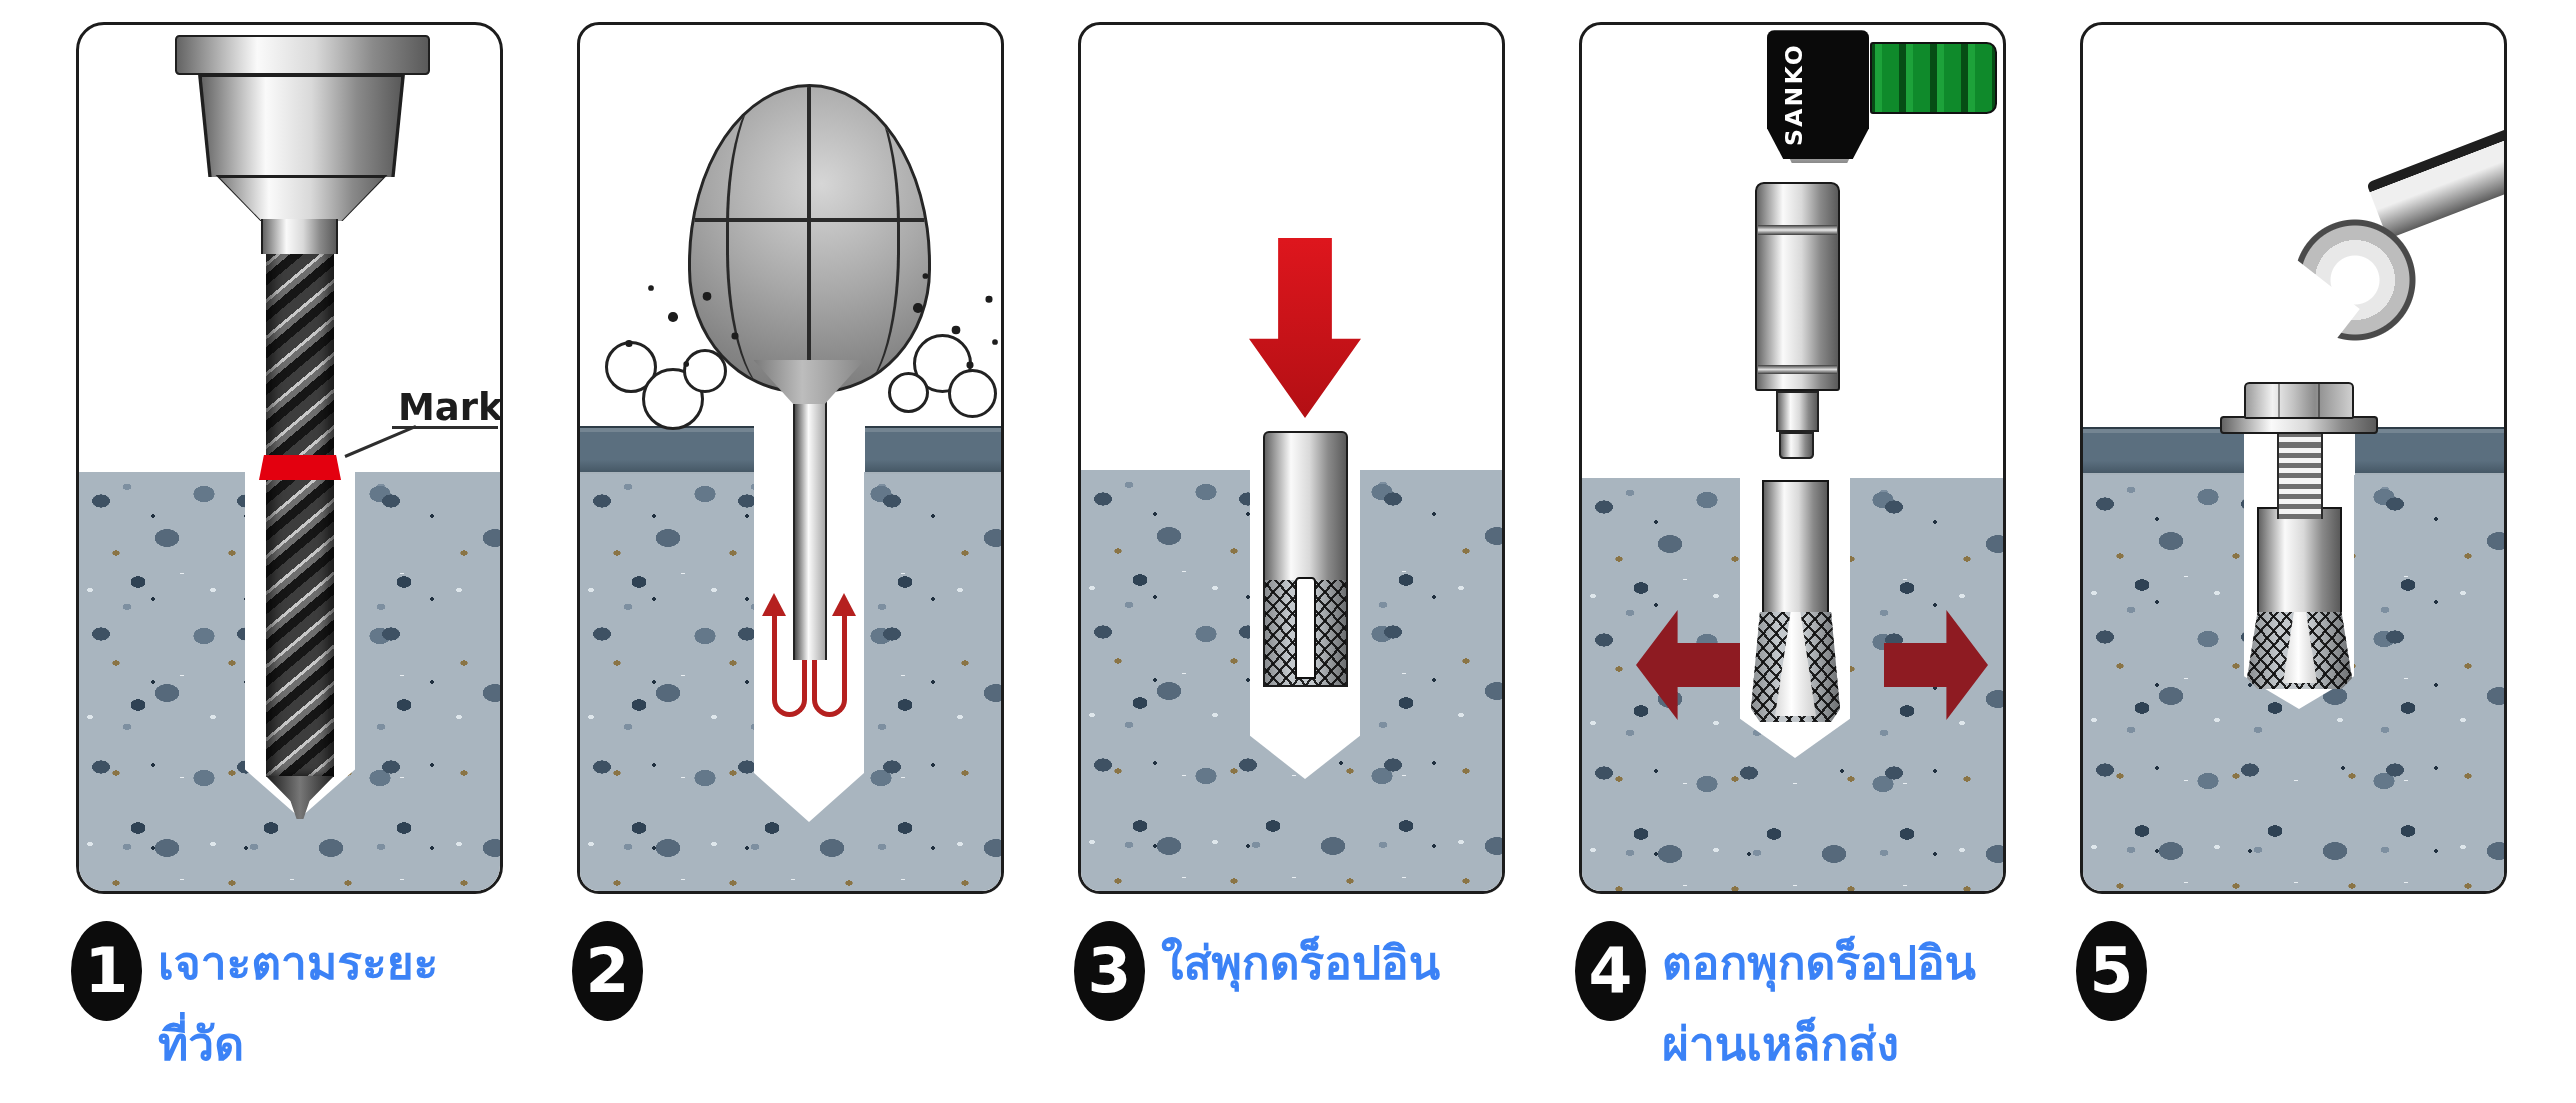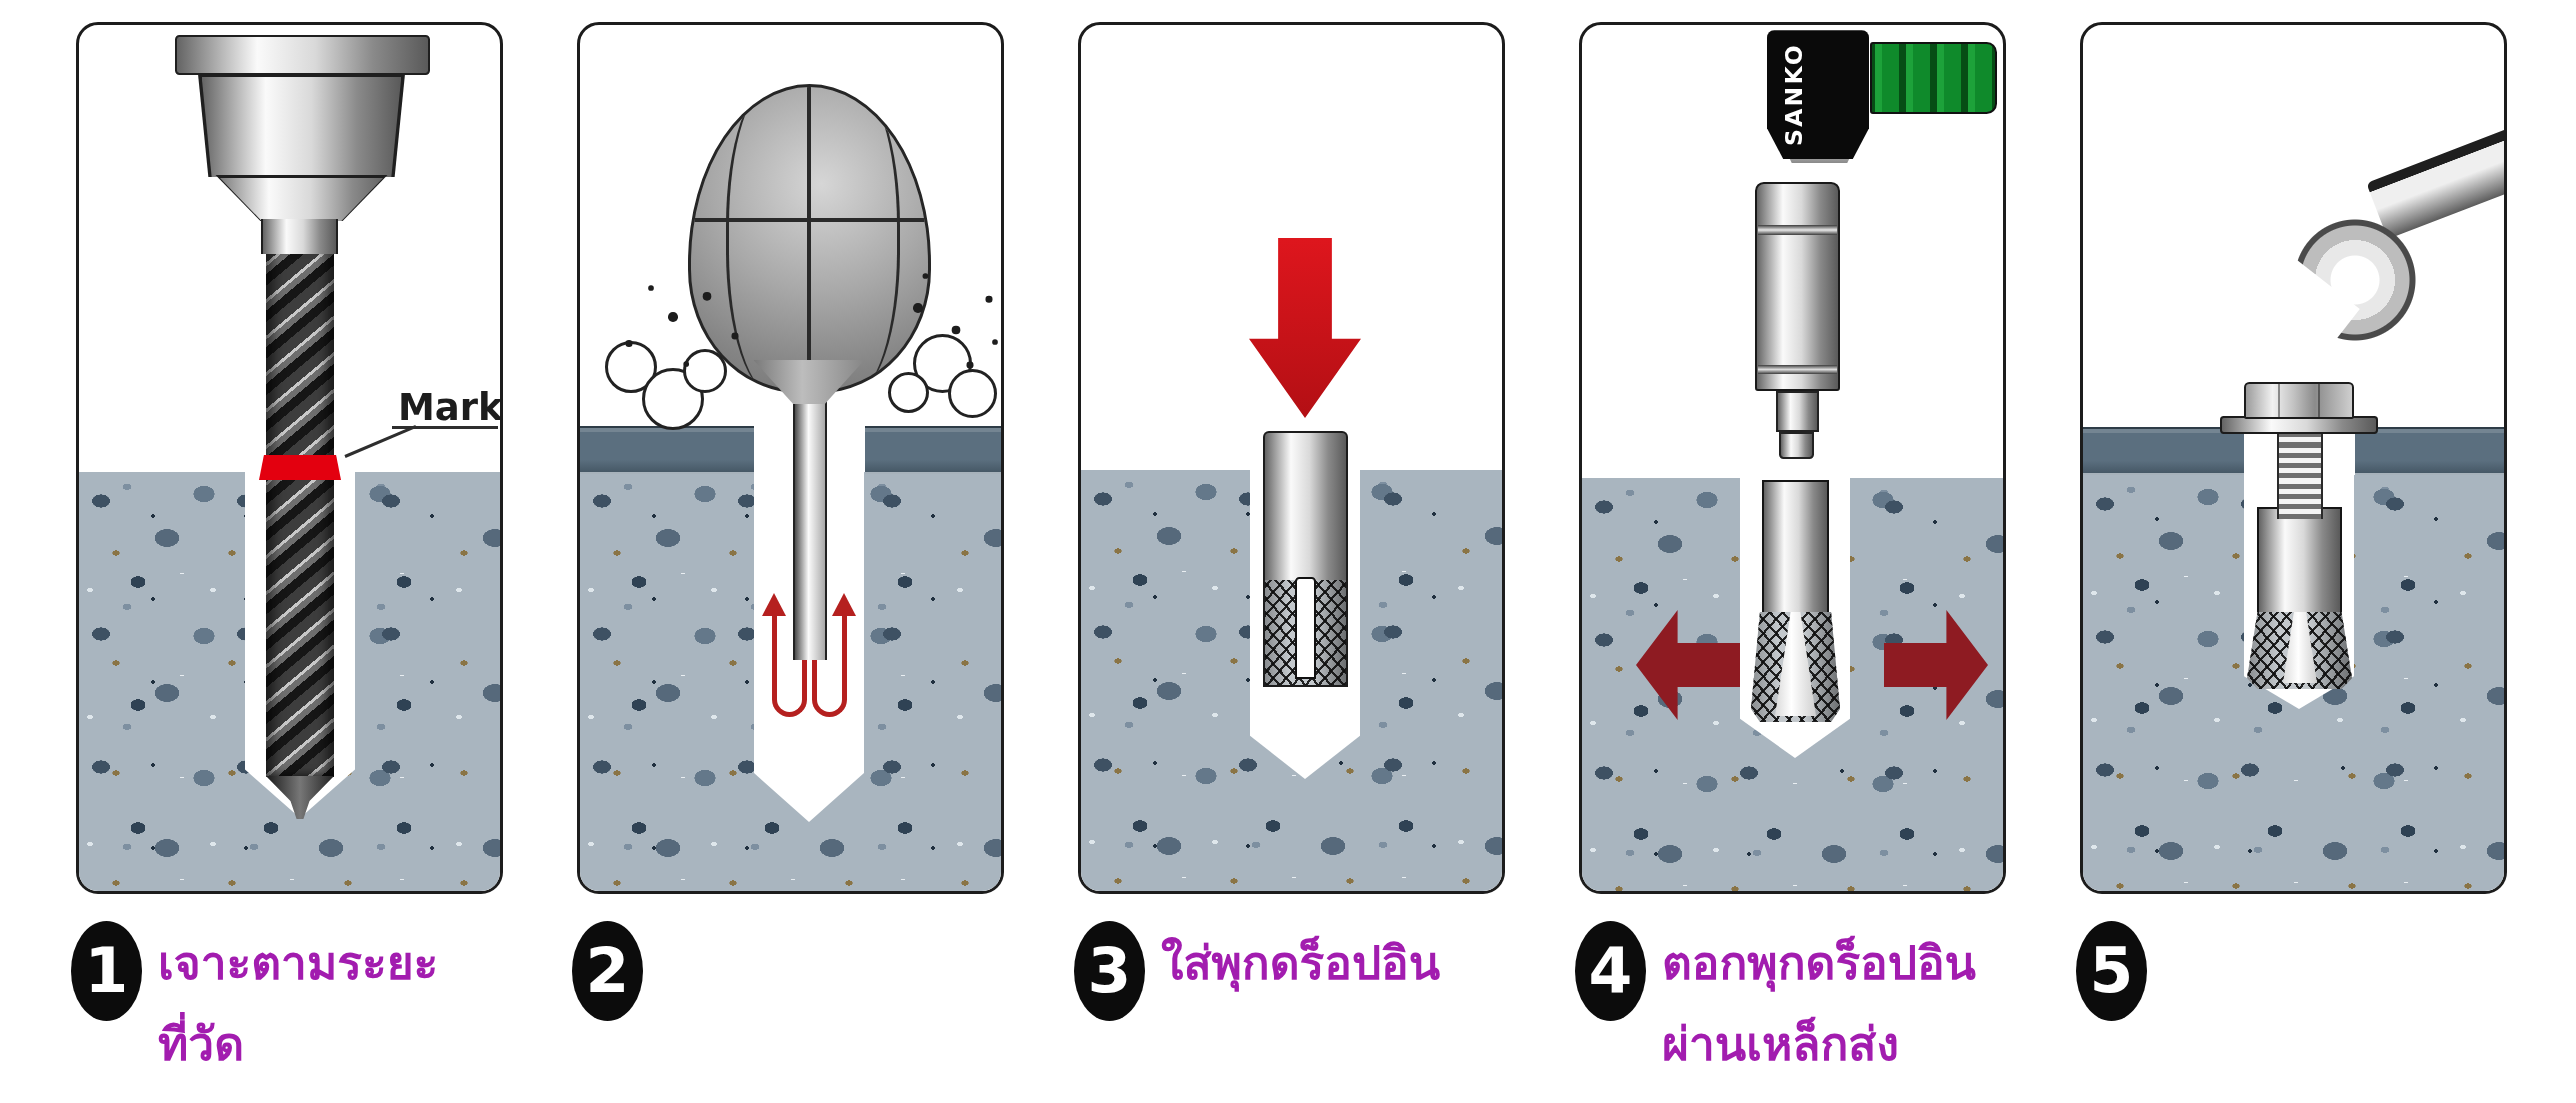--- a/index.html
+++ b/index.html
@@ -24,32 +24,32 @@
   .hole{position:absolute;background:#fff;clip-path:polygon(0 0,100% 0,100% 86%,50% 100%,0 86%);}
   .plate{position:absolute;height:48px;background:linear-gradient(180deg,#748592 0 10%,#5b6f7f 10% 72%,#465866);border-top:2.9px solid #2e3c47;border-bottom:2.2px solid #a7b2bb;box-sizing:border-box;}
   .metalH{background:linear-gradient(90deg,#646464,#fafafa 32%,#d9d9d9 55%,#8a8a8a 78%,#5a5a5a);}
   .outl{border:2.9px solid #1c1c1c;box-sizing:border-box;}
   .knurl{background-color:#c3c8cc;
     background-image:repeating-linear-gradient(48deg,rgba(15,15,15,.9) 0 2.2px,rgba(0,0,0,0) 2.2px 9.6px),
     repeating-linear-gradient(-48deg,rgba(15,15,15,.9) 0 2.2px,rgba(0,0,0,0) 2.2px 9.6px),
     linear-gradient(90deg,rgba(0,0,0,.30),rgba(0,0,0,0) 30%,rgba(0,0,0,0) 60%,rgba(0,0,0,.45));}
   .caption{position:absolute;display:flex;align-items:flex-start;}
   .badge{width:71px;height:100px;border-radius:50%;background:#0c0c0c;color:#fff;font-weight:bold;font-size:63px;line-height:100px;text-align:center;flex:0 0 auto;margin-right:16px;}
-  .cap-text{font-size:46px;font-weight:700;color:#a21caf;line-height:1.78;white-space:pre-line;padding-top:1.5px;}
+  .cap-text{font-size:46px;font-weight:700;color:#3b82f6;line-height:1.78;white-space:pre-line;padding-top:1.5px;}
   .cloud{position:absolute;width:52px;height:52px;border:3.7px solid #222;border-radius:50%;background:#fff;box-sizing:border-box;}
   .dot{position:absolute;width:9.6px;height:9.6px;border-radius:50%;background:#1d1d1d;}
   .mark-text{position:absolute;font-size:37px;font-weight:600;color:#1d1d1d;}
   .line{position:absolute;height:2.9px;background:#2e2e2e;}
 </style>
 </head>
 <body>
 
 <div class="canvas">
 
-  <div class="panel" style="left:76px;">
+  <div class="panel" style="left:76px;border-radius:28px;">
     <div class="concrete" style="top:447px;"></div>
     <div class="hole" style="left:166px;top:447px;width:110px;height:346px;"></div>
 
     <div class="abs" style="left:187px;top:221px;width:68px;height:531px;
          background:repeating-linear-gradient(-40deg,#161616 0 8.8px,#6e6e6e 8.8px 14.7px,#c9c9c9 14.7px 17.7px,#3d3d3d 17.7px 28px);
          box-shadow:inset 7.4px 0 10.3px rgba(0,0,0,.55),inset -7.4px 0 10.3px rgba(0,0,0,.55);"></div>
     <div class="abs" style="left:187px;top:751px;width:68px;height:43px;
          background:linear-gradient(90deg,#1a1a1a,#777,#222);clip-path:polygon(0 0,100% 0,64% 58%,55% 100%,45% 100%,36% 58%);"></div>
 
     <div class="abs metalH" style="left:96px;top:10.3px;width:255px;height:40px;border:2.9px solid #1f1f1f;border-radius:4.4px;box-sizing:border-box;"></div>

